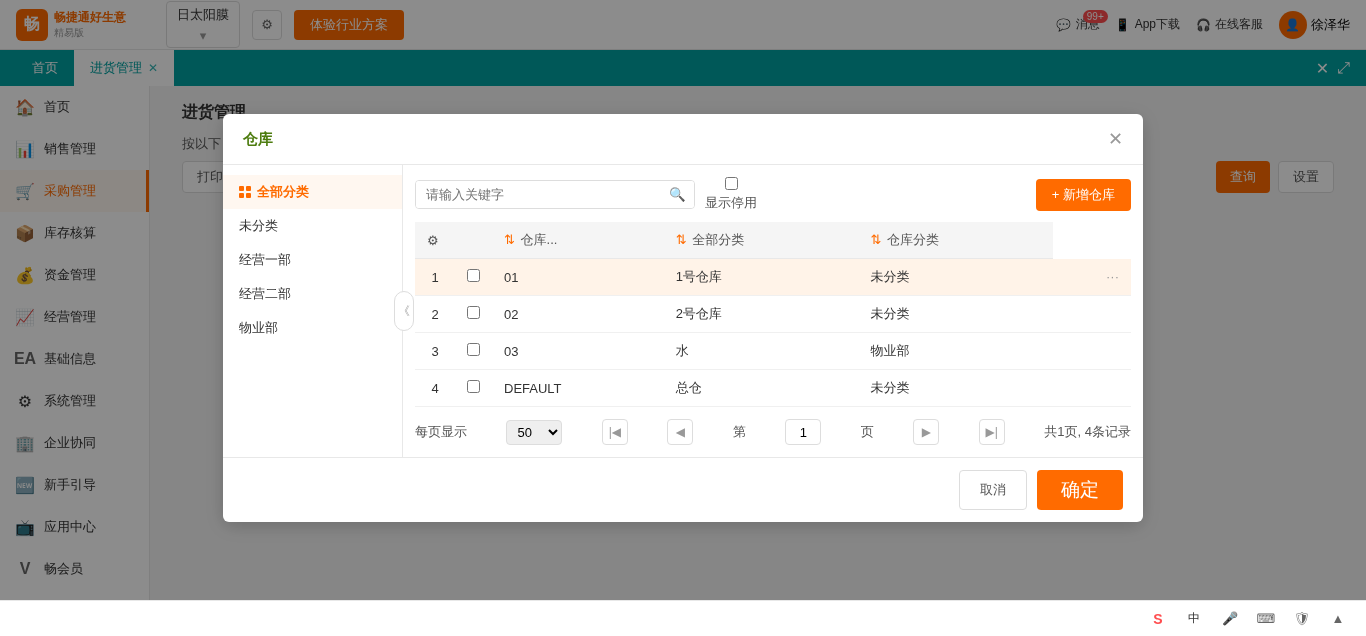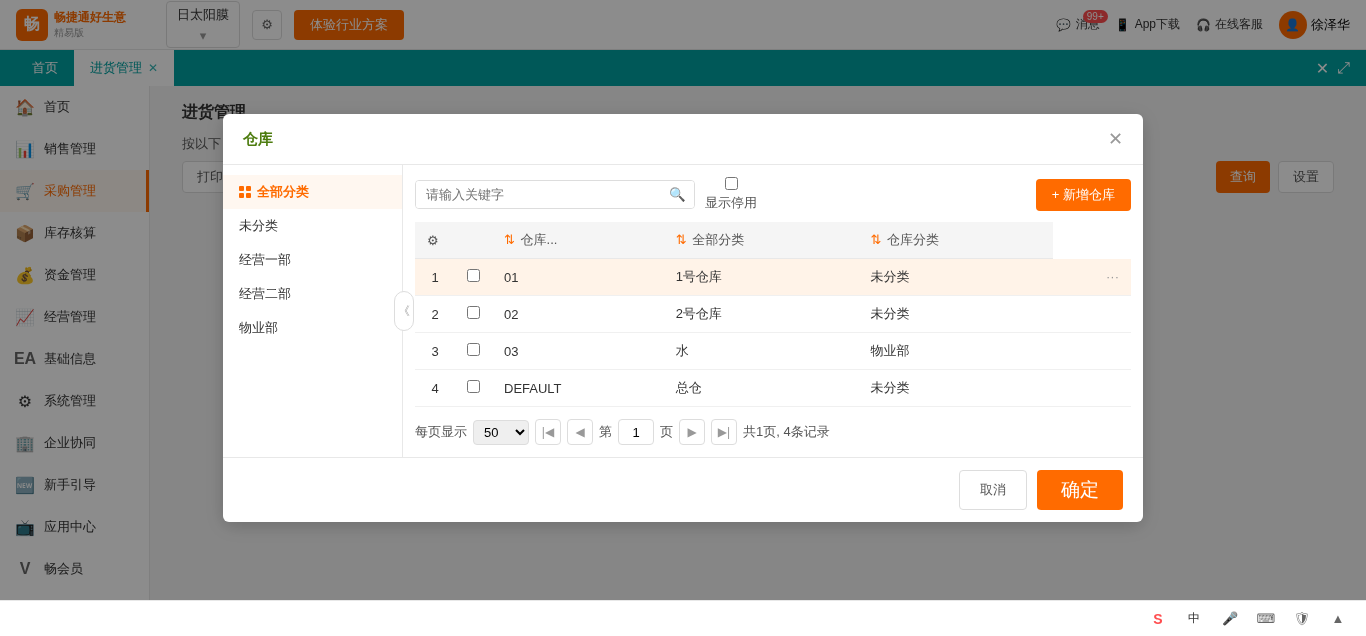--- a/index.html
+++ b/index.html
@@ -216,21 +216,21 @@
       border-bottom: 1px solid #f0f0f0;
       color: #333;
     }
     .data-table tr.selected td { background: #fff3e8; }
     .th-gear { width: 40px; text-align: center; }
     .th-check { width: 30px; text-align: center; }
     .row-num { text-align: center; color: #555; }
 
     
     .pagination {
-      display: flex; align-items: center; justify-content: flex-start;
+      display: flex; align-items: center; justify-content: space-between;
       margin-top: 12px; gap: 6px; font-size: 13px; color: #555;
     }
     .page-size-select {
       border: 1px solid #ddd; border-radius: 4px; padding: 3px 6px; font-size: 13px;
     }
     .page-nav-btn {
       width: 26px; height: 26px; border: 1px solid #ddd; border-radius: 4px;
       background: #fff; cursor: pointer; display: flex; align-items: center; justify-content: center;
       color: #999; font-size: 12px;
     }

